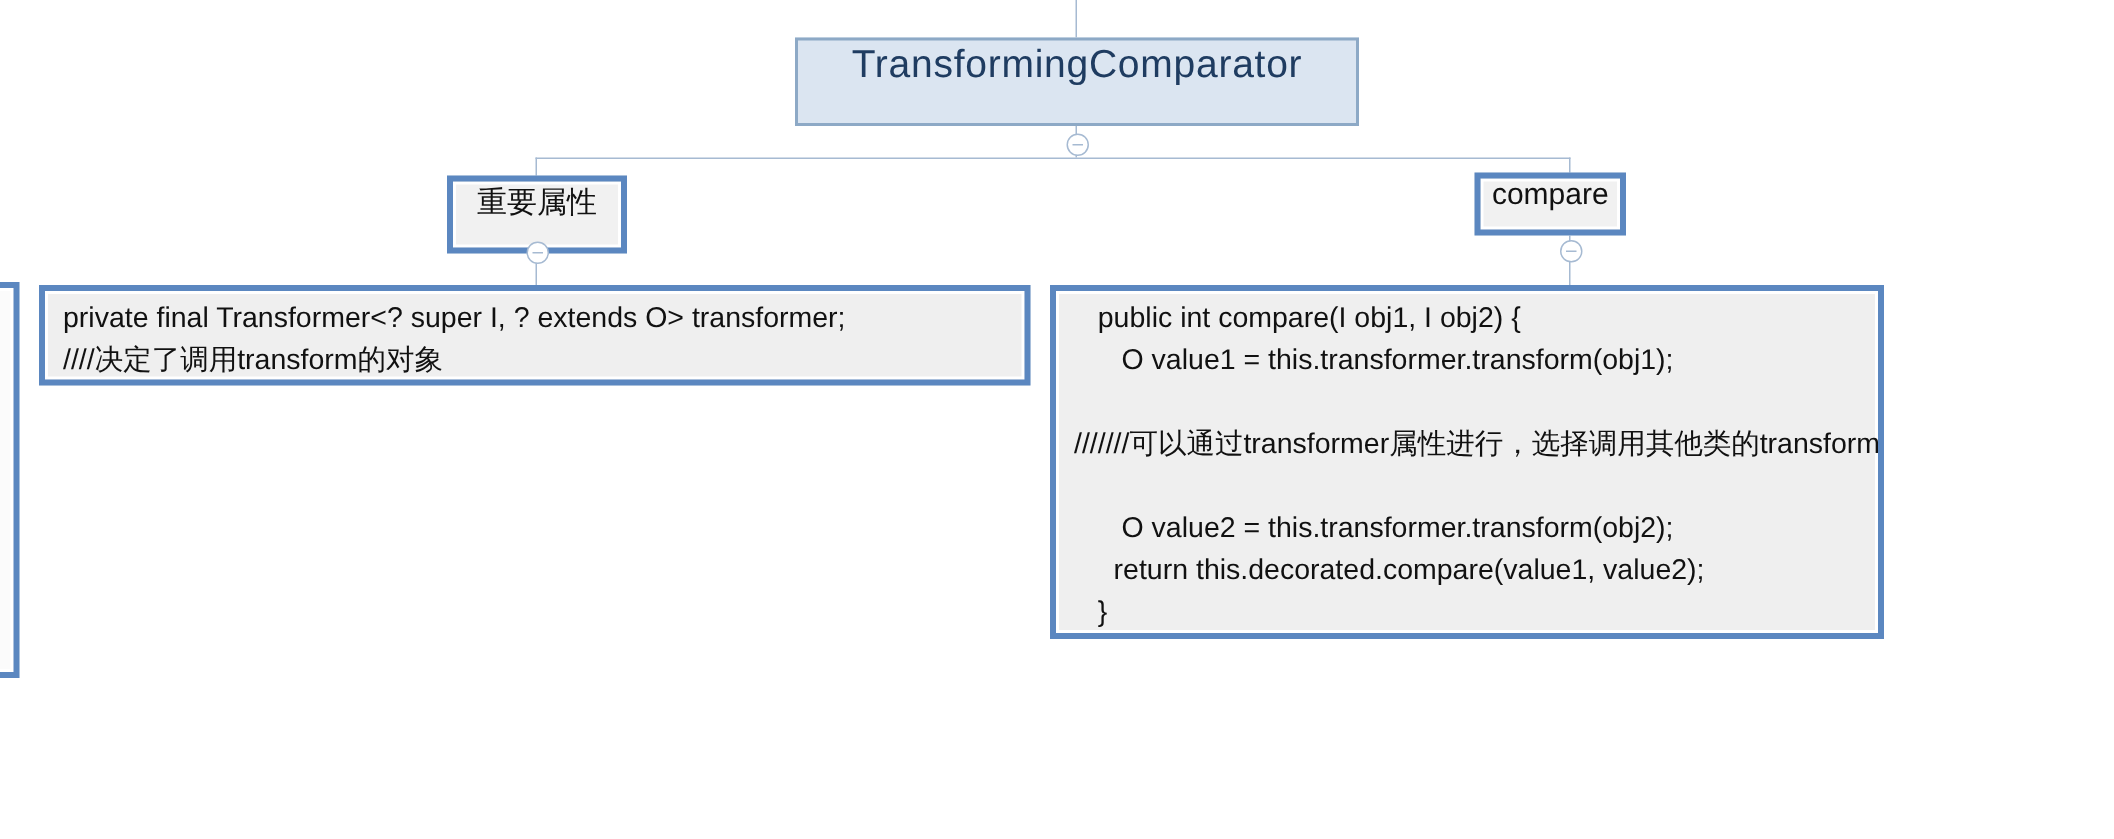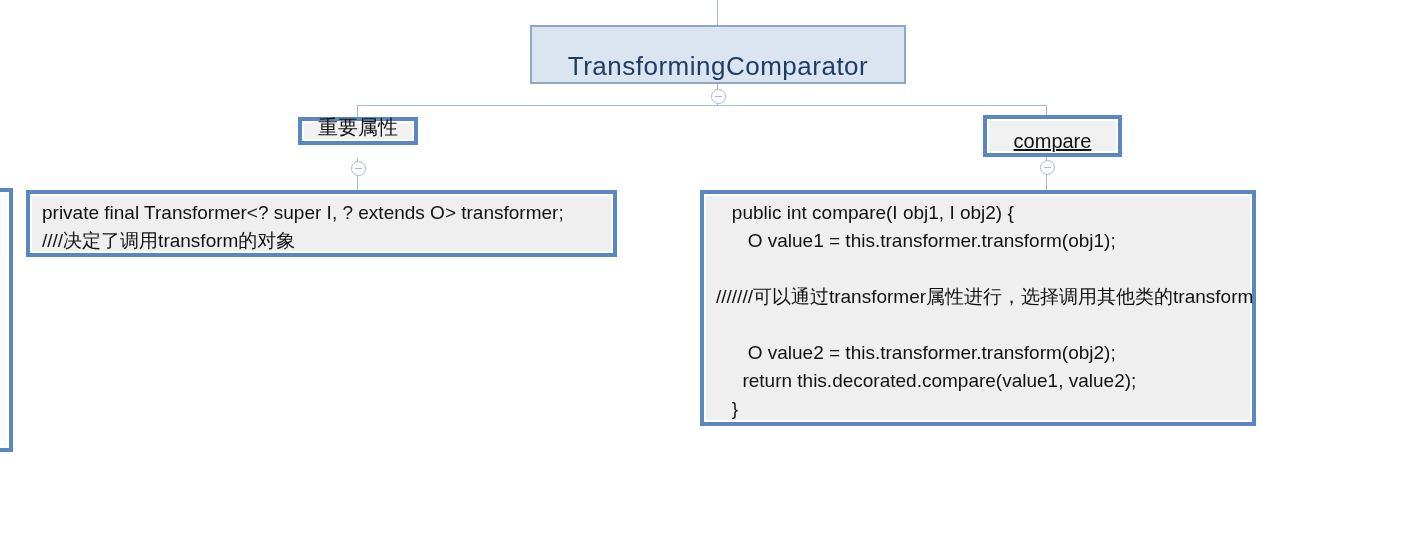--- a/index.html
+++ b/index.html
@@ -23,21 +23,21 @@
     border-radius: 50%;
     background: #ffffff;
     display: flex; align-items: center; justify-content: center;
     z-index: 3;
     box-sizing: content-box;
   }
   .collapse i { display: block; width: 7px; height: 1px; background: #a6bad2; }
   
   .node {
     position: absolute;
-    display: flex; align-items: flex-end; justify-content: center;
+    display: flex; align-items: flex-start; justify-content: center;
     box-sizing: border-box;
     z-index: 2;
   }
   .node.root {
     background: #dbe5f1;
     border: 2px solid #8da9c6;
     color: #1f3c61;
     font-size: 26px;
     letter-spacing: 0.5px;
   }
@@ -92,33 +92,33 @@
   </div>
 
   <div class="line v" style="left:717px; top:84px; height:21px;"></div>
   <div class="collapse" style="left:711px; top:89px;">
       <i></i>
     </div>
   <div class="line h" style="left:357px; top:105px; width:690px;"></div>
   <div class="line v" style="left:357px; top:105px; height:13px;"></div>
   <div class="line v" style="left:1046px; top:105px; height:11px;"></div>
 
-  <div class="node topic" style="left:298px; top:117px; width:120px; height:28px;">
+  <div class="node topic" style="left:298px; top:117px; width:120px; height:52px;">
     <span>重要属性</span>
   </div>
   <div class="line v" style="left:357px; top:158px; height:32px;"></div>
   <div class="collapse" style="left:351px; top:161px;">
       <i></i>
     </div>
-  <div class="codebox" style="left:26px; top:190px; width:591px; height:67px;">
+  <div class="codebox" style="left:26px; top:190px; width:661px; height:67px;">
     <pre>private final Transformer&lt;? super I, ? extends O&gt; transformer;
 ////决定了调用transform的对象</pre>
   </div>
 
-  <div class="node topic" style="left:983px; top:115px; width:139px; height:42px;text-decoration:underline;">
+  <div class="node topic" style="left:983px; top:115px; width:101px; height:42px;">
     <span>compare</span>
   </div>
   <div class="line v" style="left:1046px; top:157px; height:33px;"></div>
   <div class="collapse" style="left:1040px; top:160px;">
       <i></i>
     </div>
   <div class="codebox" style="left:700px; top:190px; width:556px; height:236px;">
     <pre>   public int compare(I obj1, I obj2) {
       O value1 = this.transformer.transform(obj1);
 

